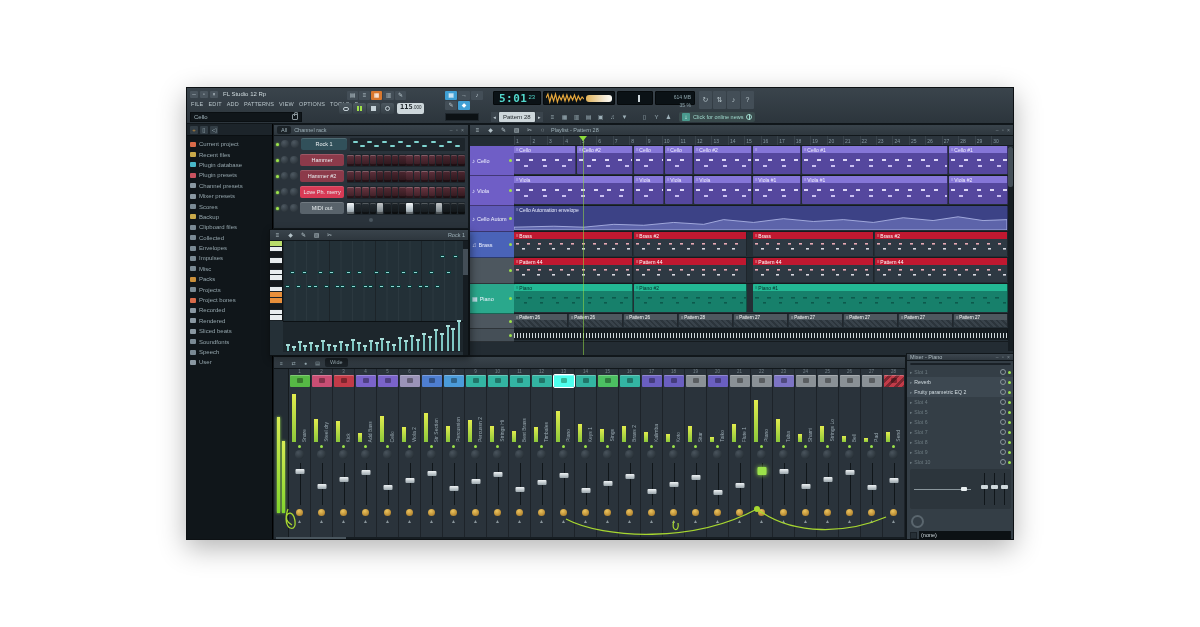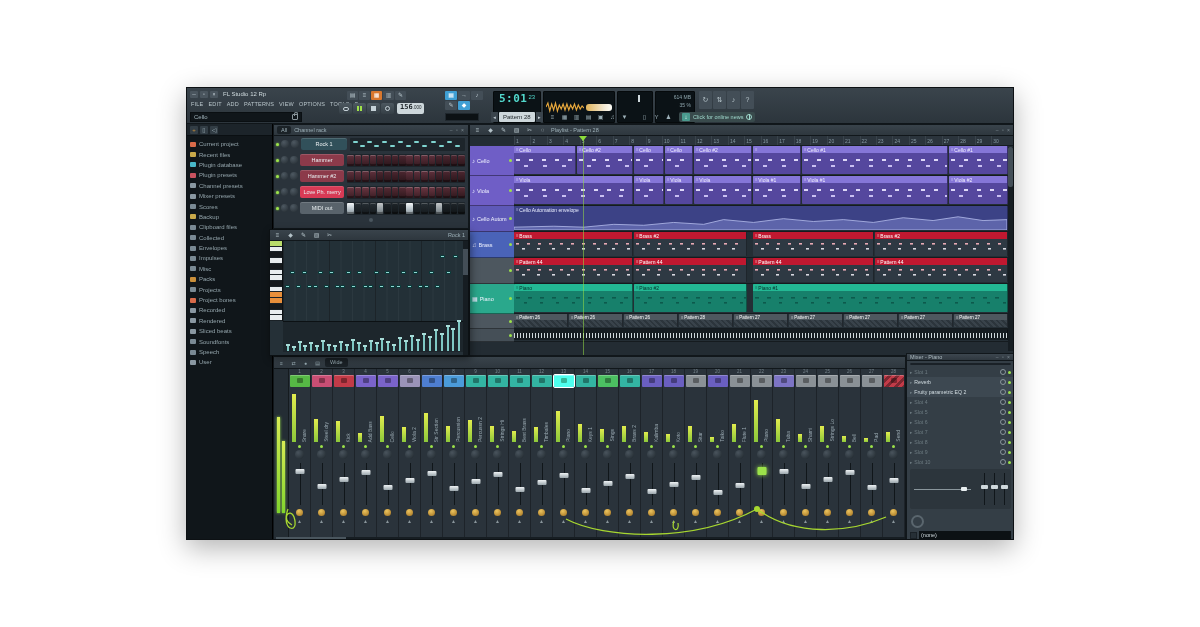--- a/index.html
+++ b/index.html
@@ -30,21 +30,21 @@
   .pauseg{display:flex;gap:1px;}.pauseg i{display:block;width:2px;height:5px;background:#9fe24a;}
   .stopq{width:5px;height:5px;background:#c6d2d8;}
   .recq{width:5px;height:5px;border-radius:50%;border:1px solid #c6d2d8;}
   .loopq{width:6px;height:4px;border:1px solid #c6d2d8;border-radius:2px;}
   .tempo{height:11px;background:#cdd7db;border-radius:2px;color:#1c2327;display:flex;align-items:baseline;padding:0 3px;margin-left:2px;}
   .tempo b{font-size:7px;font-family:"DejaVu Sans Mono",monospace;}
   .tempo i{font-size:4.5px;font-style:normal;}
   .trC{position:absolute;left:258px;top:3px;width:40px;display:flex;flex-wrap:wrap;}
   .trC .ic{width:12px;height:9px;margin:0 1px 1px 0;}
   .combo{position:absolute;left:258px;top:25px;width:34px;height:8px;background:#0c1114;border:1px solid #20282e;}
-  .lcd{position:absolute;top:3px;height:32px;background:#0b1216;border:1px solid #060a0c;border-radius:1px;}
+  .lcd{position:absolute;top:3px;height:14px;background:#0b1216;border:1px solid #060a0c;border-radius:1px;}
   .timebox{left:306px;width:48px;display:flex;align-items:baseline;justify-content:center;color:#52d8cc;}
   .timebox b{font-family:"DejaVu Sans Mono",monospace;font-size:11px;font-weight:bold;letter-spacing:.5px;}
   .timebox i{font-style:normal;font-size:6px;margin-left:1px;transform:translateY(-3px);}
   .scope{left:356px;width:72px;display:flex;align-items:center;padding:0 2px;}
   .scope svg{width:38px;height:14px;}
   .sbar{flex:1;height:7px;margin-left:2px;border-radius:3px;background:linear-gradient(90deg,#e0b35a,#f2e8d2 70%,#fdfdf8);}
   .volb{left:430px;width:36px;}
   .volb .tick{position:absolute;left:60%;top:3px;width:2px;height:7px;background:#cfd8dc;}
   .cpu{left:468px;width:40px;color:#8fa6ae;text-align:right;padding:2px 3px;font-size:5px;line-height:1.5;}
   .ricons{position:absolute;left:512px;top:3px;display:flex;}
@@ -251,21 +251,21 @@
               <i></i>
             </span>
           </span>
       <span class="tbtn">
             <span class="stopq"></span>
           </span>
       <span class="tbtn">
             <span class="recq"></span>
           </span>
       <span class="tempo">
-        <b>156</b>
+        <b>115</b>
         <i>.000</i>
       </span>
     </div>
     <div class="trC">
       <span class="ic blue">▦</span>
       <span class="ic">→</span>
       <span class="ic">♪</span>
       <span class="ic">✎</span>
       <span class="ic blue">◆</span>
     </div>

